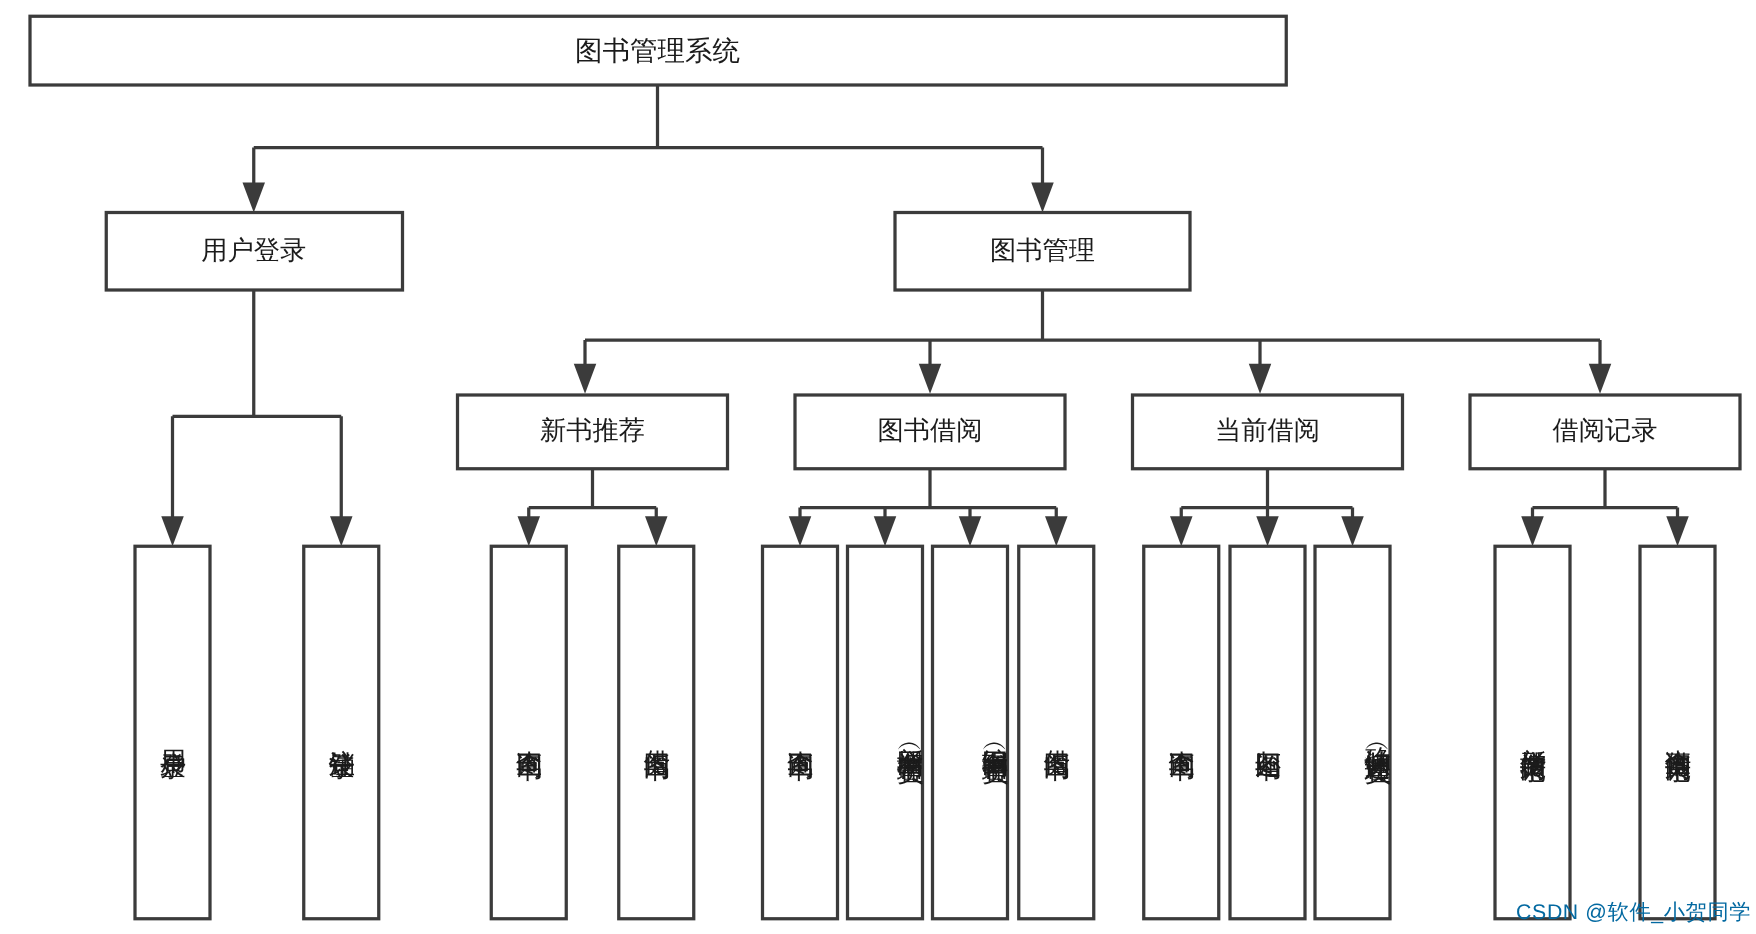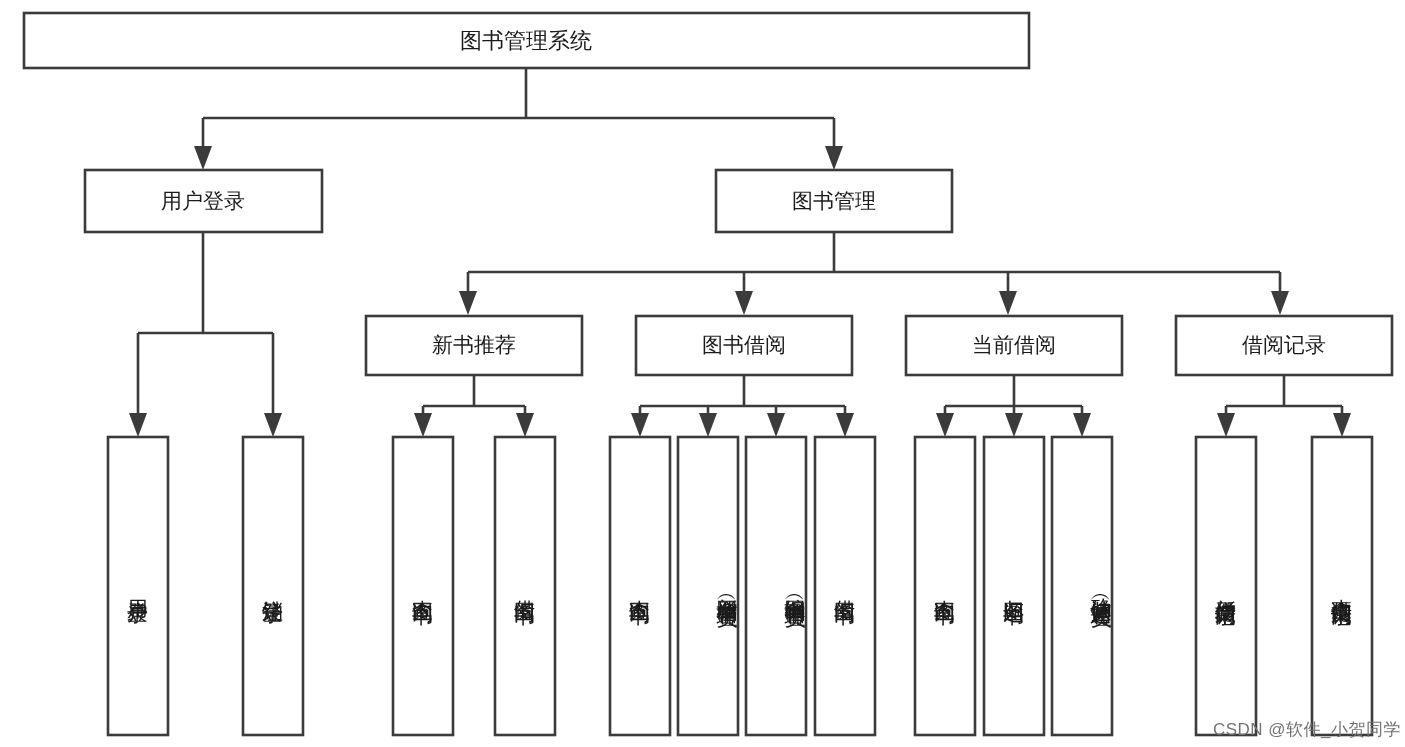--- a/index.html
+++ b/index.html
@@ -67,21 +67,21 @@
     text-align: center;
     white-space: nowrap;
     pointer-events: none;
   }
   .watermark {
     position: absolute;
     right: 8px;
     bottom: 6px;
     font-family: "Liberation Sans", "DejaVu Sans", sans-serif;
     font-size: 17px;
-    color: #737373;
+    color: #0369a1;
     letter-spacing: 0.5px;
     white-space: nowrap;
   }
 </style>
 </head>
 <body>
 
 <div id="diagram-root">
 
   <svg class="flow" viewBox="0 0 1405 747" xmlns="http://www.w3.org/2000/svg">

